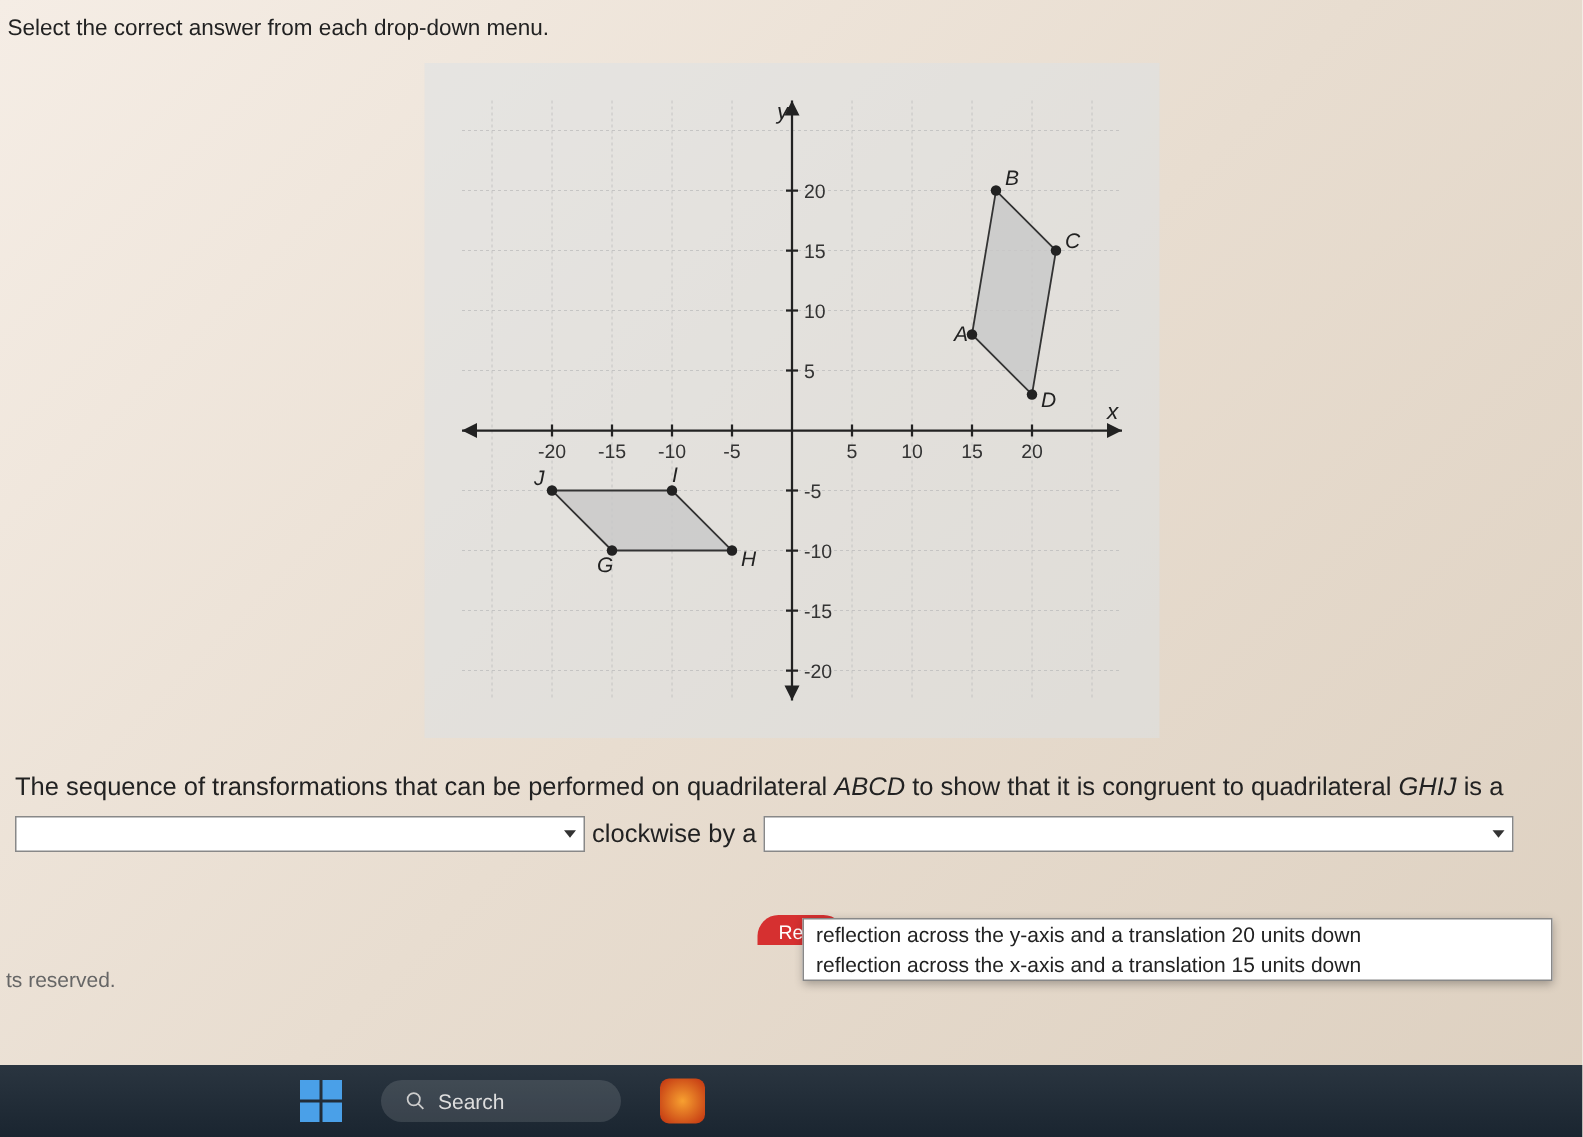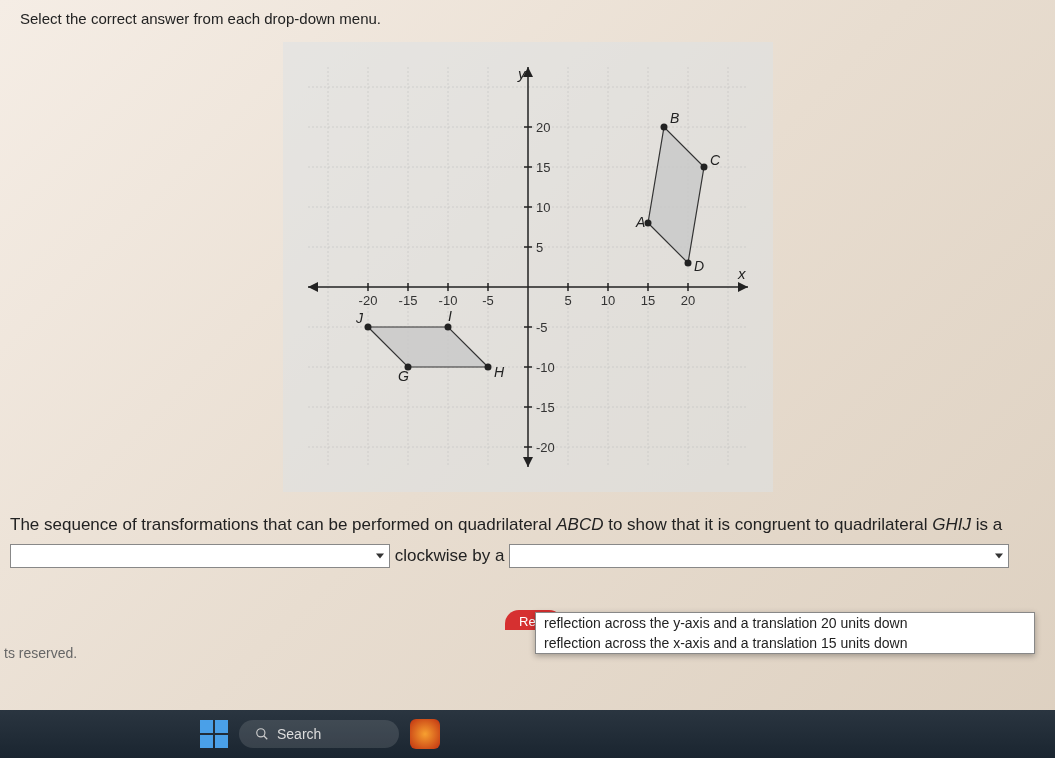--- a/index.html
+++ b/index.html
@@ -5,21 +5,21 @@
   * { box-sizing: border-box; margin: 0; padding: 0; }
   body {
     width: 1055px;
     height: 758px;
     font-family: Arial, sans-serif;
     background: linear-gradient(135deg, #f5ede5 0%, #e8ddd0 50%, #ddd0c0 100%);
     position: relative;
     overflow: hidden;
   }
   .instruction {
-    padding: 10px 20px;
+    padding: 10px 5px;
     font-size: 15px;
     color: #222;
   }
   .graph-wrap {
     display: flex;
     justify-content: center;
     padding: 5px 0 10px 0;
   }
   .graph {
     background: rgba(220,225,230,0.5);
@@ -96,21 +96,21 @@
   }
   .taskbar {
     position: absolute;
     left: 0; bottom: 0;
     width: 1055px;
     height: 48px;
     background: linear-gradient(180deg, #2a3540, #1a2530);
     display: flex;
     align-items: center;
     padding-left: 200px;
-    gap: 11px;
+    gap: 26px;
   }
   .tb-start {
     width: 28px; height: 28px;
     display: grid;
     grid-template-columns: 1fr 1fr;
     grid-template-rows: 1fr 1fr;
     gap: 2px;
   }
   .tb-start span { background: #4aa0e8; }
   .tb-search {

